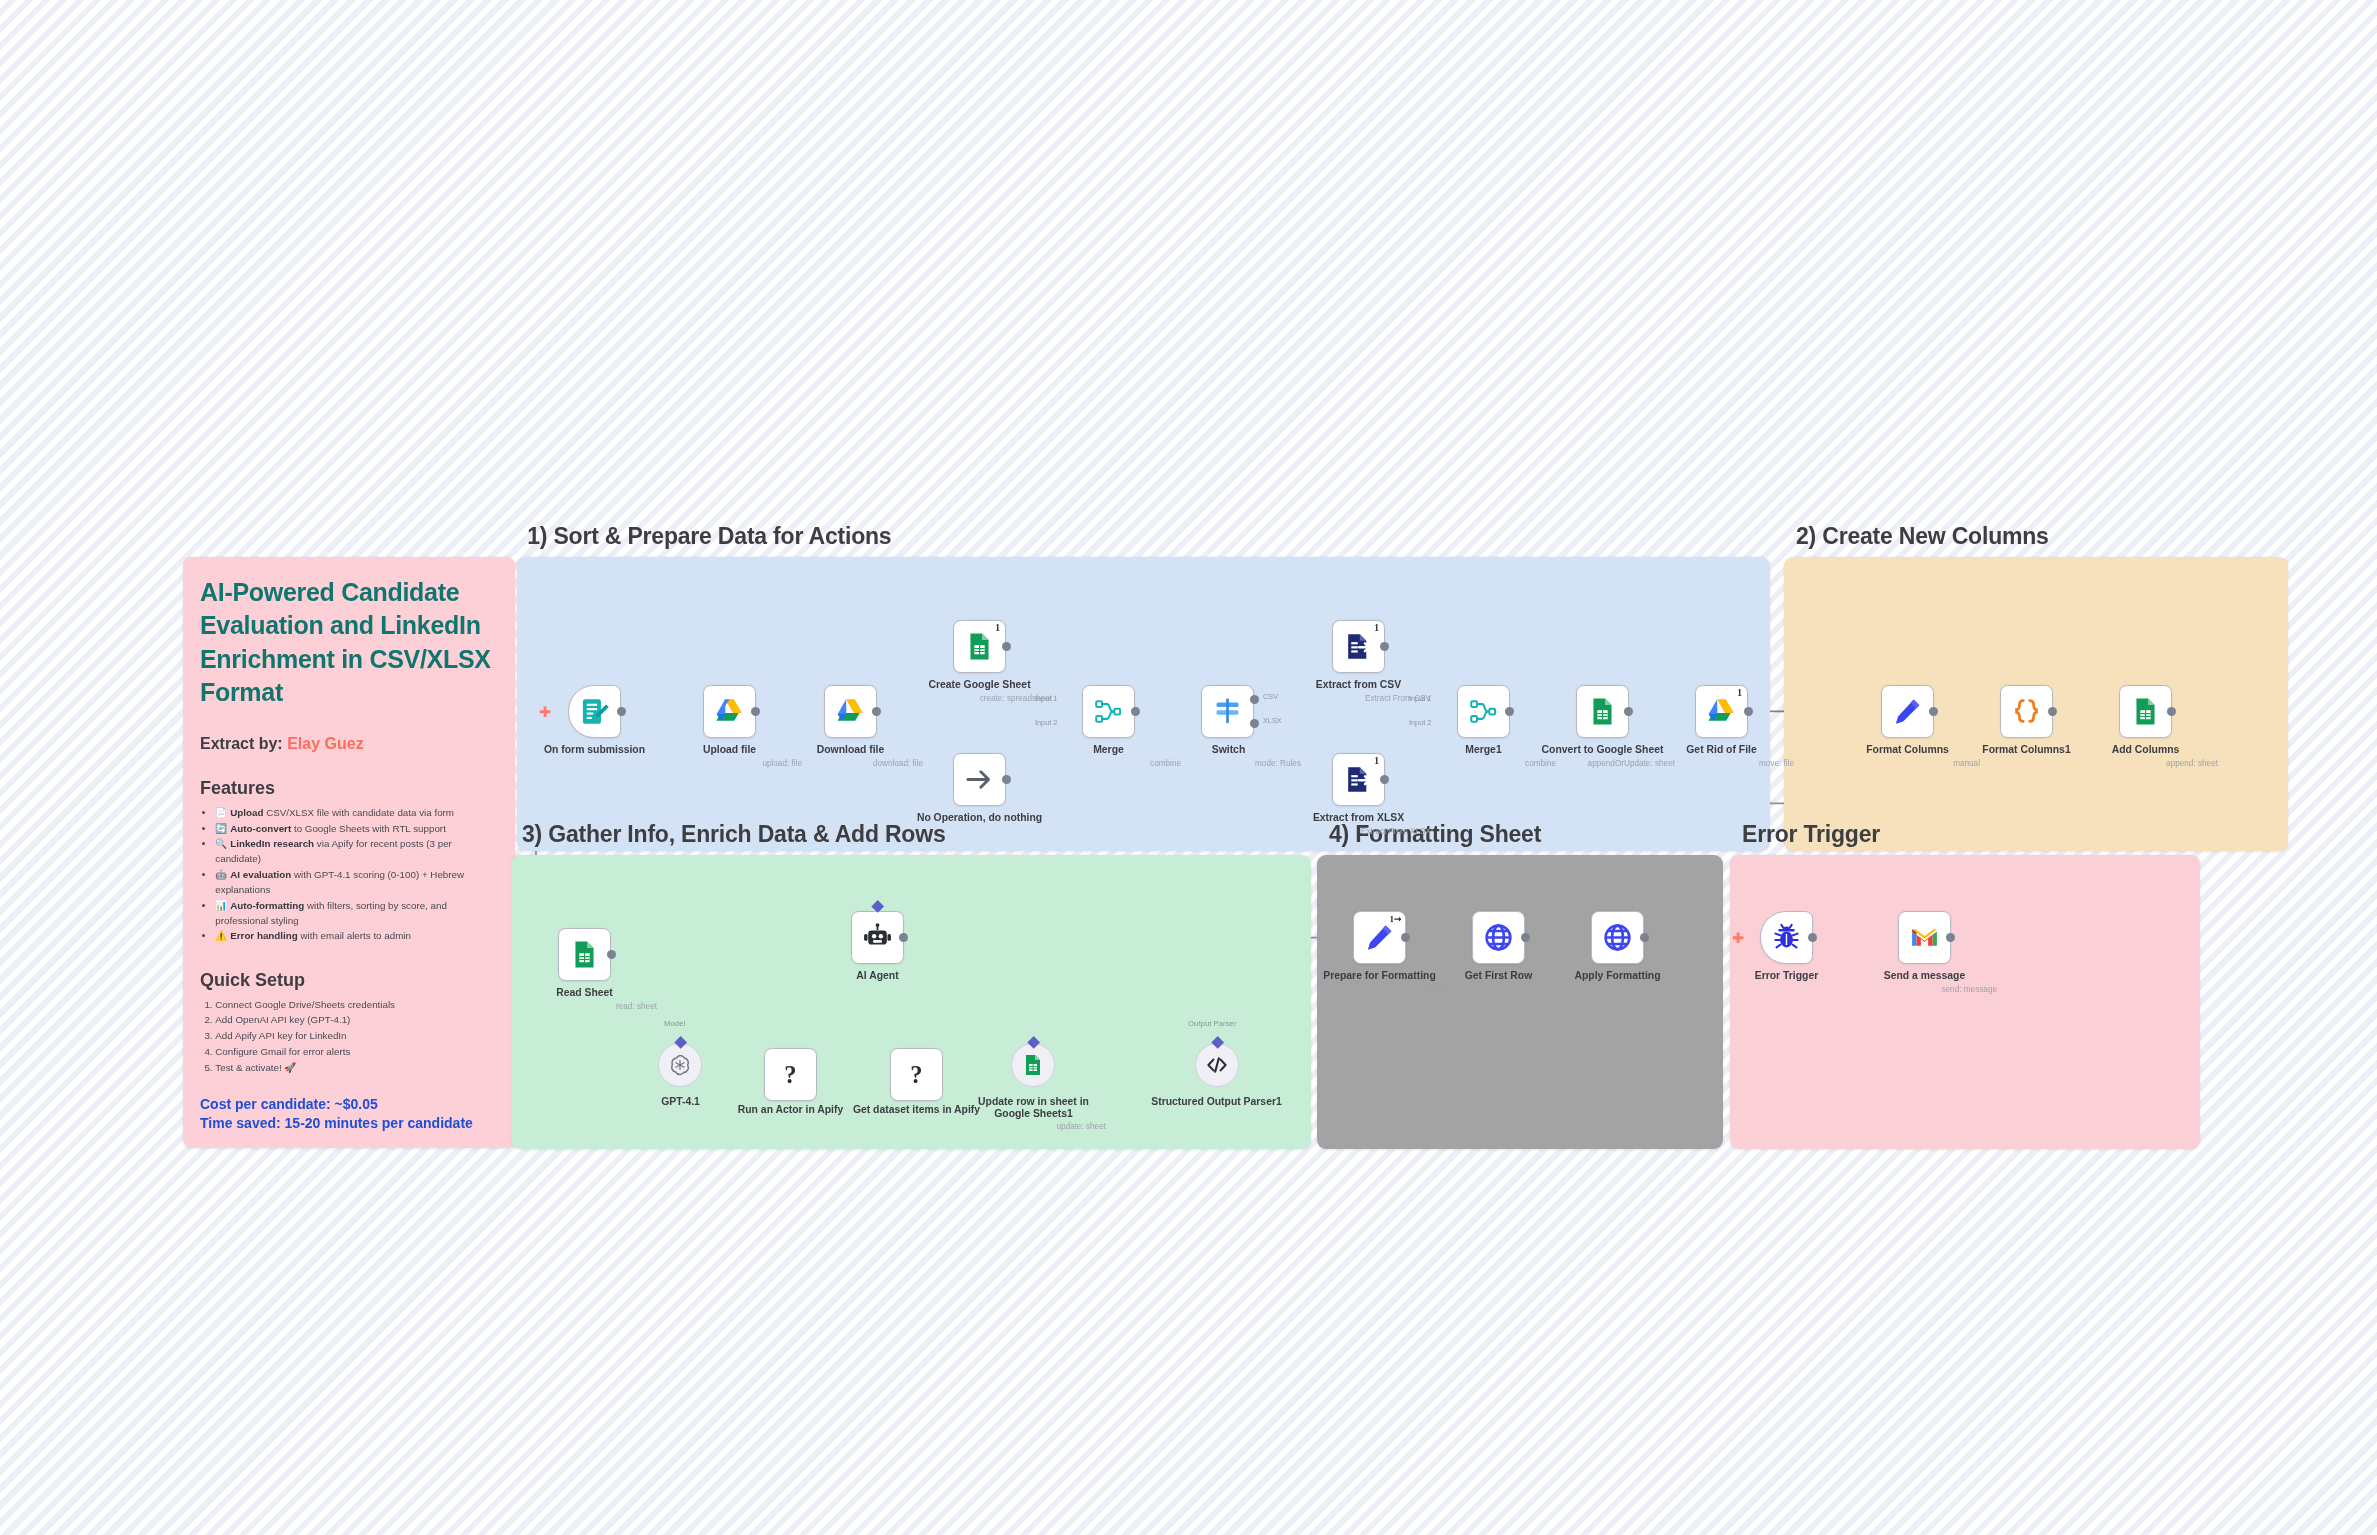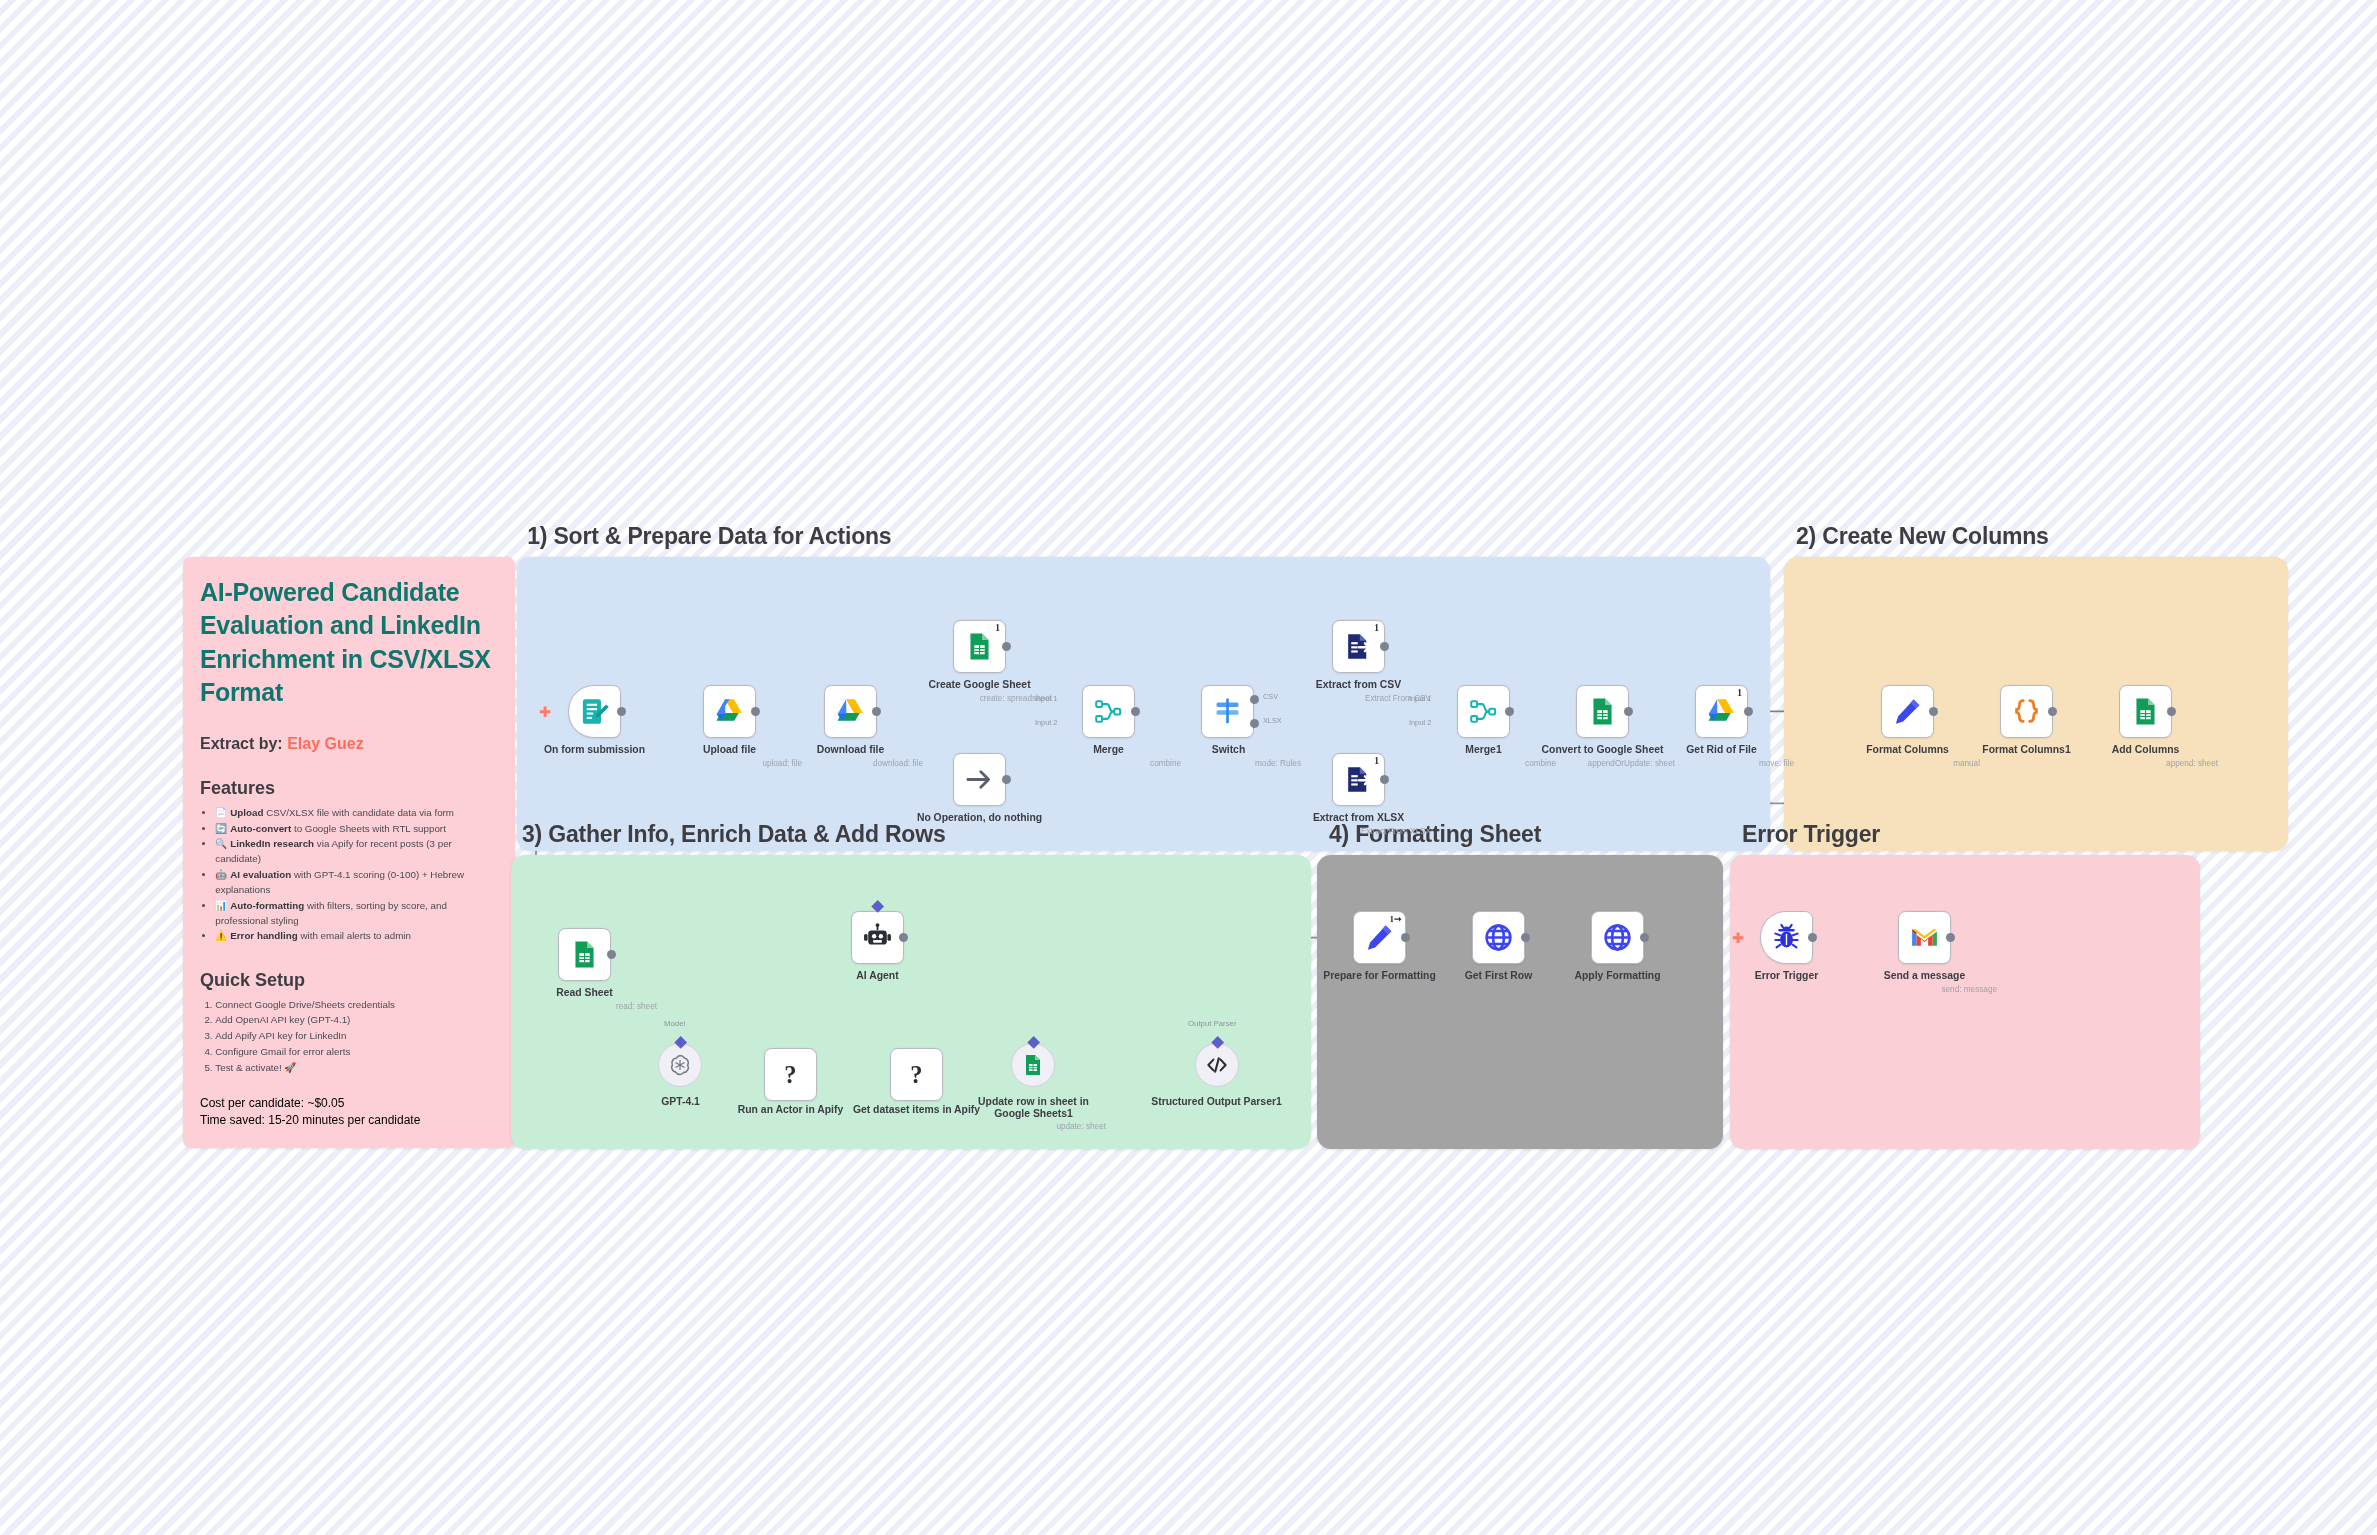--- a/index.html
+++ b/index.html
@@ -13,21 +13,21 @@
       #eceff7 6px, #eceff7 12px
     );
     position: relative;
   }
 
   #canvas { position: absolute; left: 0; top: 0; width: 2377px; height: 1536px; }
 
   
   .sticky {
     position: absolute;
-    border-radius: 14px;
+    border-radius: 9px;
     box-shadow: 0 0.9px 2.6px rgba(20,30,60,.10);
   }
   .sticky-title {
     position: absolute;
     font-size: 23px;
     font-weight: 700;
     color: #3d3d42;
     letter-spacing: -0.2px;
     white-space: nowrap;
   }
@@ -44,21 +44,21 @@
   .doc-created .author { color: #ff6d5a; font-weight: 700; }
   .doc-h2 { margin-top: 25.5px; font-size: 18px; font-weight: 700; color: #3d3d42; }
   .doc-list { margin-top: 6.8px; padding-left: 15.3px; }
   .doc-list li {
     font-size: 9.8px; line-height: 1.52; color: #4a4a50; margin-bottom: 0.9px;
   }
   .doc-list li b { font-weight: 700; color: #37373c; }
   .doc-list.ord { list-style: decimal; }
   .doc-foot { margin-top: 19px; }
   .doc-foot div {
-    font-size: 12px; font-weight: 400; color: #000000; line-height: 1.42;
+    font-size: 14px; font-weight: 700; color: #1d4ed8; line-height: 1.42;
   }
 
   #sec1 { left: 517px; top: 557px; width: 1253px; height: 294px; background: #d3e2f5; }
   #sec1 .sticky-title { left: 10.2px; top: -34px; }
   #sec2 { left: 1784px; top: 557px; width: 504px; height: 294px; background: #f7e1bd; }
   #sec2 .sticky-title { left: 12px; top: -34px; }
   #sec3 { left: 511px; top: 855px; width: 800px; height: 294px; background: #c8edd7; }
   #sec3 .sticky-title { left: 11px; top: -34px; }
   #sec4 { left: 1317px; top: 855px; width: 406px; height: 294px; background: #a3a3a3; }
   #sec4 .sticky-title { left: 12px; top: -34px; }

